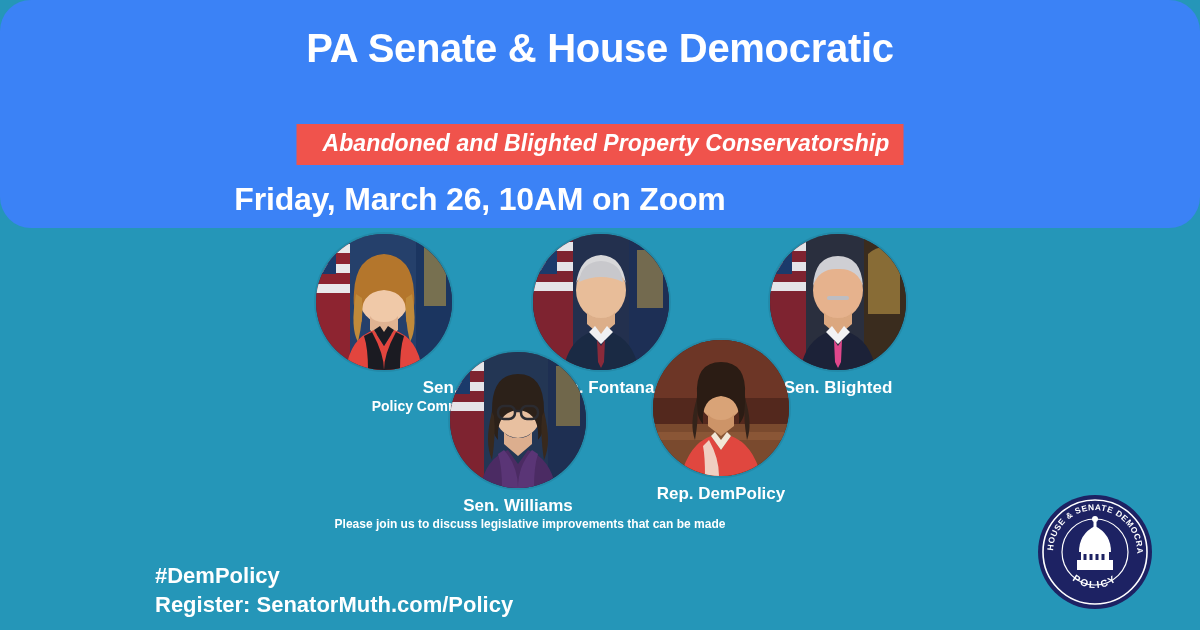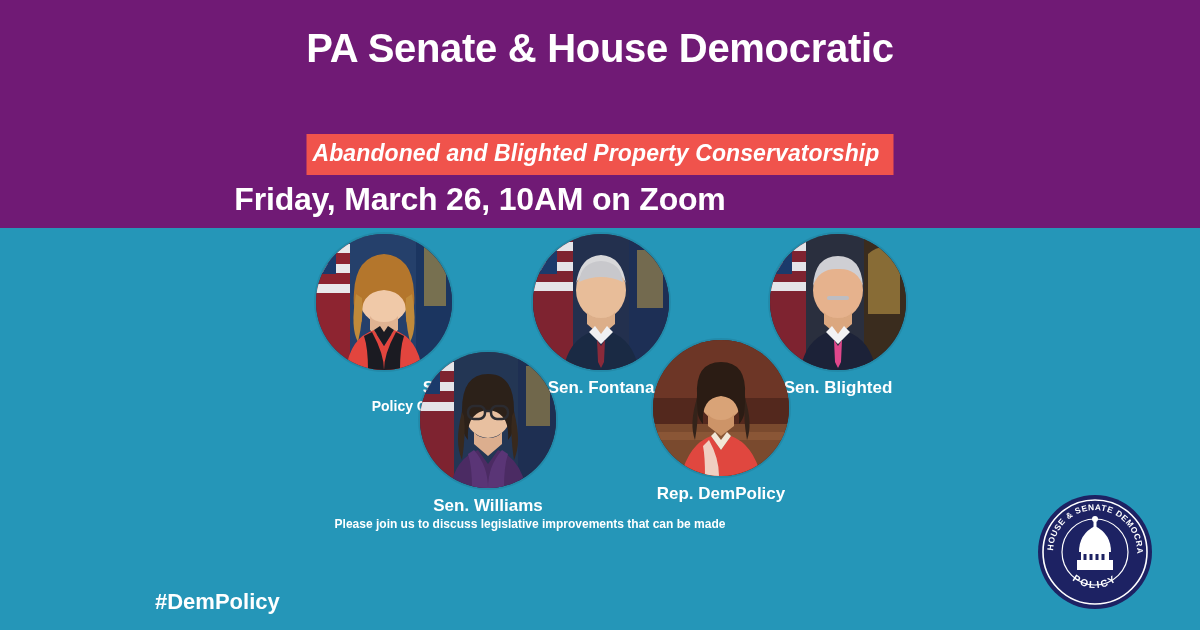--- a/index.html
+++ b/index.html
@@ -11,39 +11,40 @@
   #poster {
     position: relative;
     width: 1200px; height: 630px;
     background: #2596b8;
   }
   
   .header {
     position: absolute;
     top: 0; left: 0;
     width: 1200px; height: 228px;
-    background: #701a75;
+    background: #3b82f6;
+    border-radius: 31px;
   }
   .title {
     position: absolute;
     top: 24px; left: 0; width: 1200px;
     text-align: center;
     color: #ffffff;
     font-size: 40px;
     font-weight: bold;
     line-height: 1.24;
     letter-spacing: -0.3px;
   }
   .subtitle-band {
     position: absolute;
-    top: 134px;
+    top: 124px;
     left: 50%;
     transform: translateX(-50%);
     background: #f0534c;
-    padding: 6px 14px 8px 6px;
+    padding: 6px 14px 8px 26px;
   }
   .subtitle-band span {
     color: #ffffff;
     font-size: 23px;
     font-weight: bold;
     font-style: italic;
     letter-spacing: 0.1px;
     white-space: nowrap;
   }
   .datetime {
@@ -82,42 +83,41 @@
     color: #ffffff;
     font-size: 14px;
     font-weight: bold;
     line-height: 1.2;
     white-space: nowrap;
   }
   
   #sp-muth      { left: 264px; top: 234px; width: 240px; text-align: right; }
   #sp-fontana   { left: 481px; top: 234px; width: 240px; }
   #sp-brewster  { left: 718px; top: 234px; width: 240px; }
-  #sp-williams  { left: 368px; top: 352px; width: 240px; }
+  #sp-williams  { left: 398px; top: 352px; width: 240px; }
   #sp-innamorato{ left: 601px; top: 340px; width: 240px; }
 
   
   .description {
     position: absolute;
     top: 516px; left: 0; width: 1060px;
     text-align: center;
     color: #ffffff;
     font-size: 12px;
     font-weight: bold;
     line-height: 1.42;
   }
   
   .footer {
     position: absolute;
     left: 155px; top: 562px;
     color: #ffffff;
     font-size: 22px;
     font-weight: bold;
     line-height: 1.3;
-    margin-top: 26px;
   }
   
   .logo {
     position: absolute;
     right: 47px; bottom: 20px;
     width: 116px; height: 116px;
   }
   .logo svg { display: block; }
 </style>
 </head>
@@ -258,20 +258,21 @@
     <div class="speaker-name">Rep. DemPolicy</div>
     <div class="speaker-role"></div>
   </div>
 
   <div class="description">
     <div>Please join us to discuss legislative improvements that can be made</div>
   </div>
 
   <div class="footer">
     <div>#DemPolicy</div>
+    <div>Register: SenatorMuth.com/Policy</div>
   </div>
 
   <div class="logo">
     <svg viewBox="0 0 116 116" xmlns="http://www.w3.org/2000/svg">
       <defs>
         <path id="arcTop" d="M 16,58 A 42,42 0 0 1 100,58"></path>
         <path id="arcBot" d="M 22,58 A 36,36 0 0 0 94,58"></path>
       </defs>
       <circle cx="58" cy="58" r="57" fill="#1d2263"></circle>
       <circle cx="58" cy="58" r="52" fill="none" stroke="#ffffff" stroke-width="1.6"></circle>

